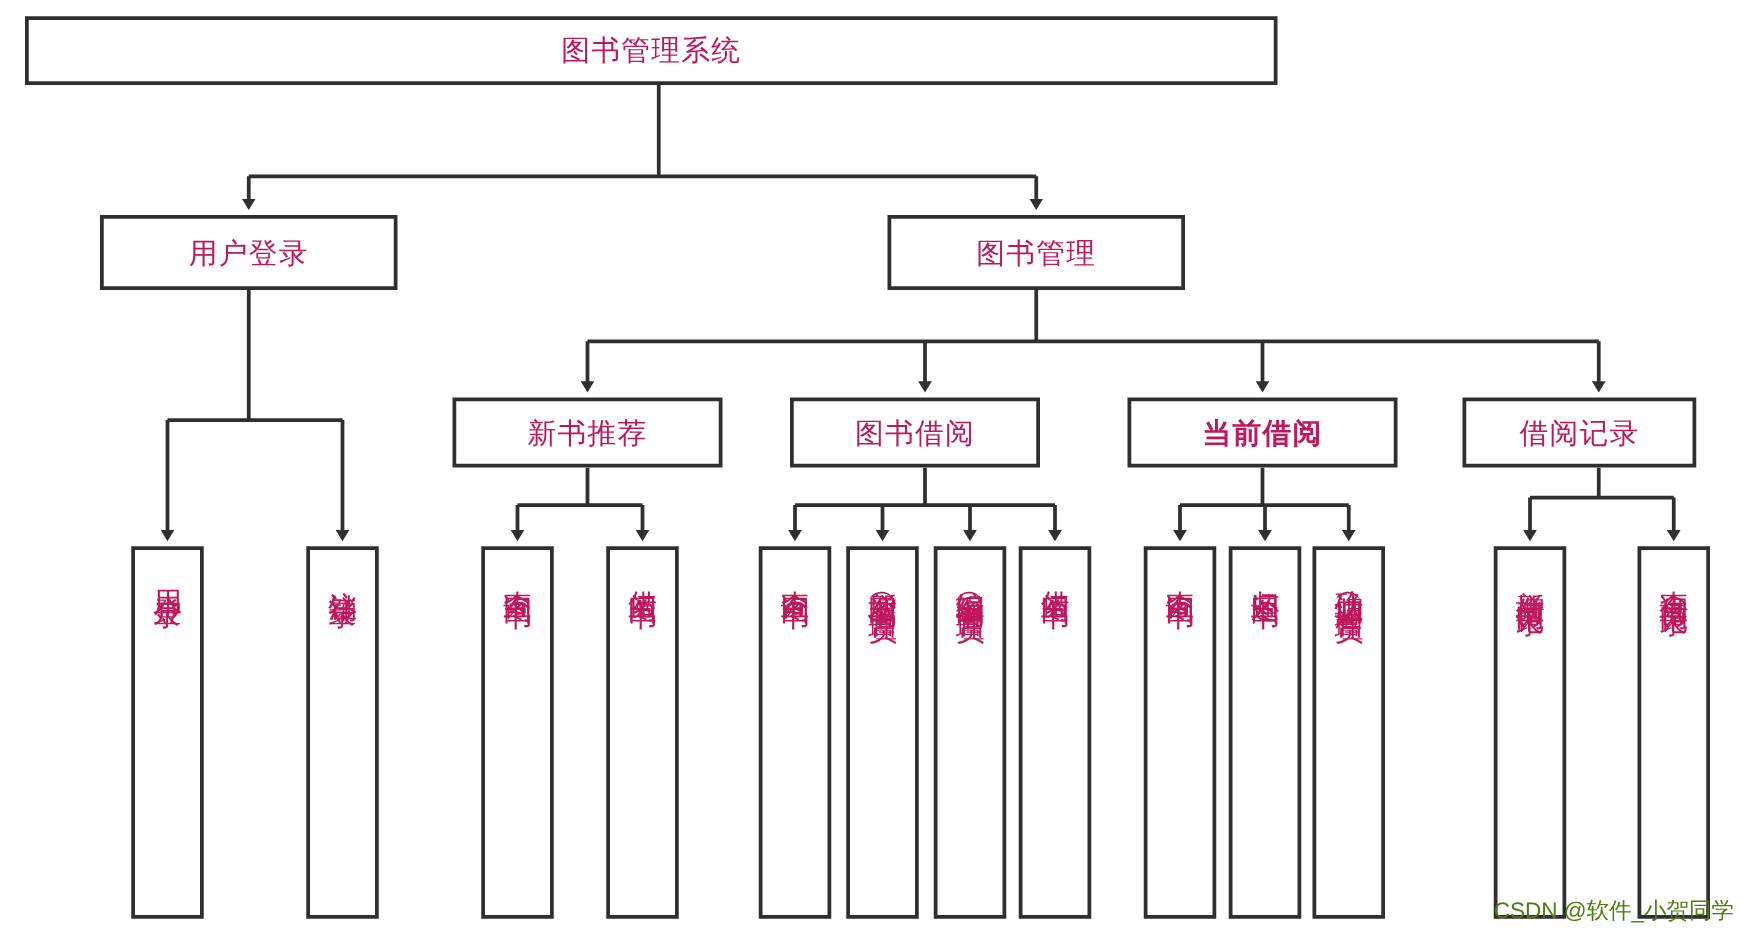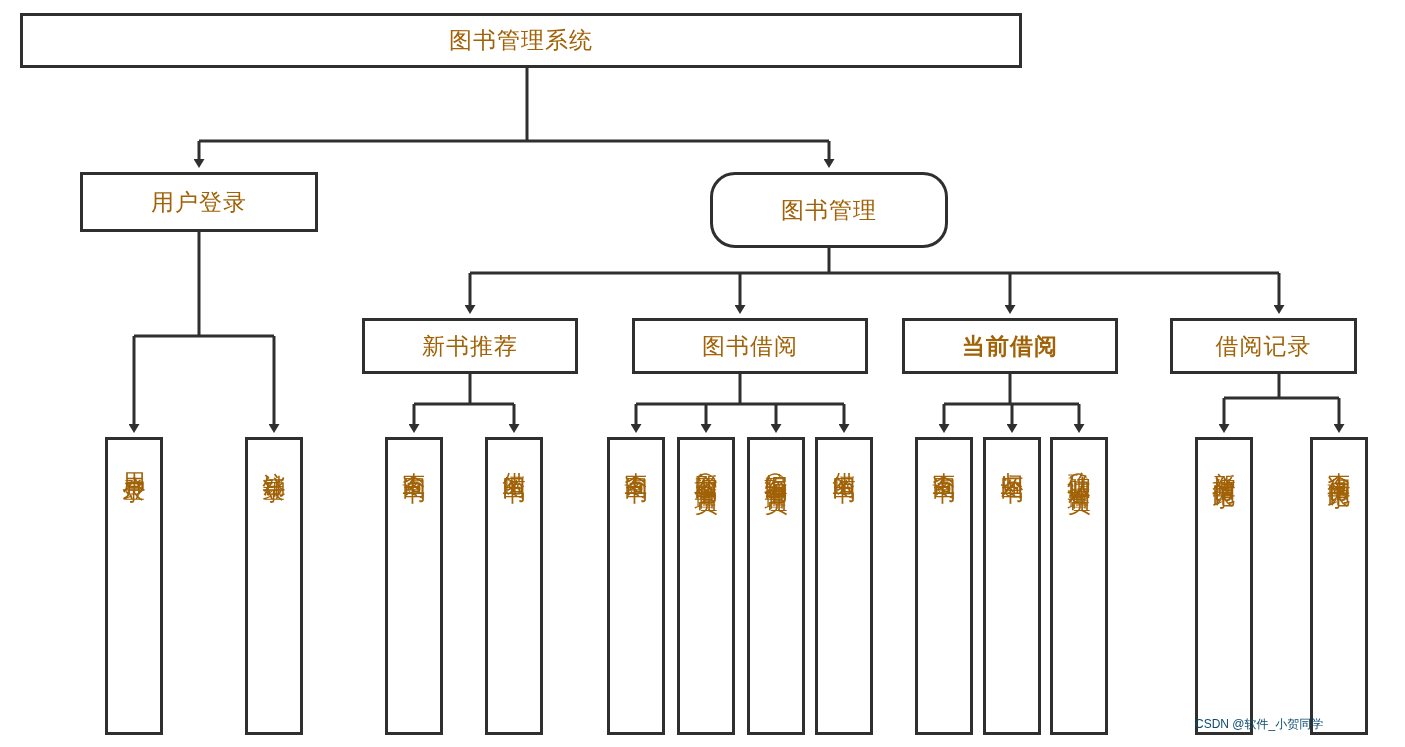--- a/index.html
+++ b/index.html
@@ -26,21 +26,21 @@
     pointer-events: none;
   }
   .node {
     position: absolute;
     box-sizing: border-box;
     border: 3px solid #2f2f2f;
     background: #ffffff;
     display: flex;
     align-items: center;
     justify-content: center;
-    color: #a16207;
+    color: #be185d;
   }
   .node.h {
     font-size: 23px;
     letter-spacing: 1px;
   }
   .node.v {
     font-size: 23px;
     padding: 14px 0;
     align-items: flex-start;
   }
@@ -49,22 +49,22 @@
     text-orientation: upright;
     letter-spacing: 3px;
     line-height: 1;
     white-space: nowrap;
   }
   .title-node {
     font-size: 25px;
   }
   .watermark {
     position: absolute;
-    font-size: 12px;
-    color: #0c4a6e;
+    font-size: 18px;
+    color: #4d7c0f;
     white-space: nowrap;
     user-select: none;
   }
 </style>
 </head>
 <body>
 
 <div id="canvas">
 
   <svg id="wires" viewBox="0 0 1405 747">
@@ -117,28 +117,28 @@
     </g>
   </svg>
 
   <div class="node h title-node" style="left: 20px; top: 13px; width: 1002px; height: 55px;">
     <span>图书管理系统</span>
   </div>
 
   <div class="node h" style="left: 80px; top: 172px; width: 238px; height: 60px;">
     <span>用户登录</span>
   </div>
-  <div class="node h" style="left: 710px; top: 172px; width: 238px; height: 76px; border-radius: 25px;">
+  <div class="node h" style="left: 710px; top: 172px; width: 238px; height: 60px;">
     <span>图书管理</span>
   </div>
 
   <div class="node h" style="left: 362px; top: 318px; width: 216px; height: 56px;">
     <span>新书推荐</span>
   </div>
-  <div class="node h" style="left: 632px; top: 318px; width: 236px; height: 56px;">
+  <div class="node h" style="left: 632px; top: 318px; width: 200px; height: 56px;">
     <span>图书借阅</span>
   </div>
   <div class="node h" style="left: 902px; top: 318px; width: 216px; height: 56px; font-weight: bold;">
     <span>当前借阅</span>
   </div>
   <div class="node h" style="left: 1170px; top: 318px; width: 187px; height: 56px;">
     <span>借阅记录</span>
   </div>
 
   <div class="node v" style="left: 105px; top: 437px; width: 58px; height: 298px;">

